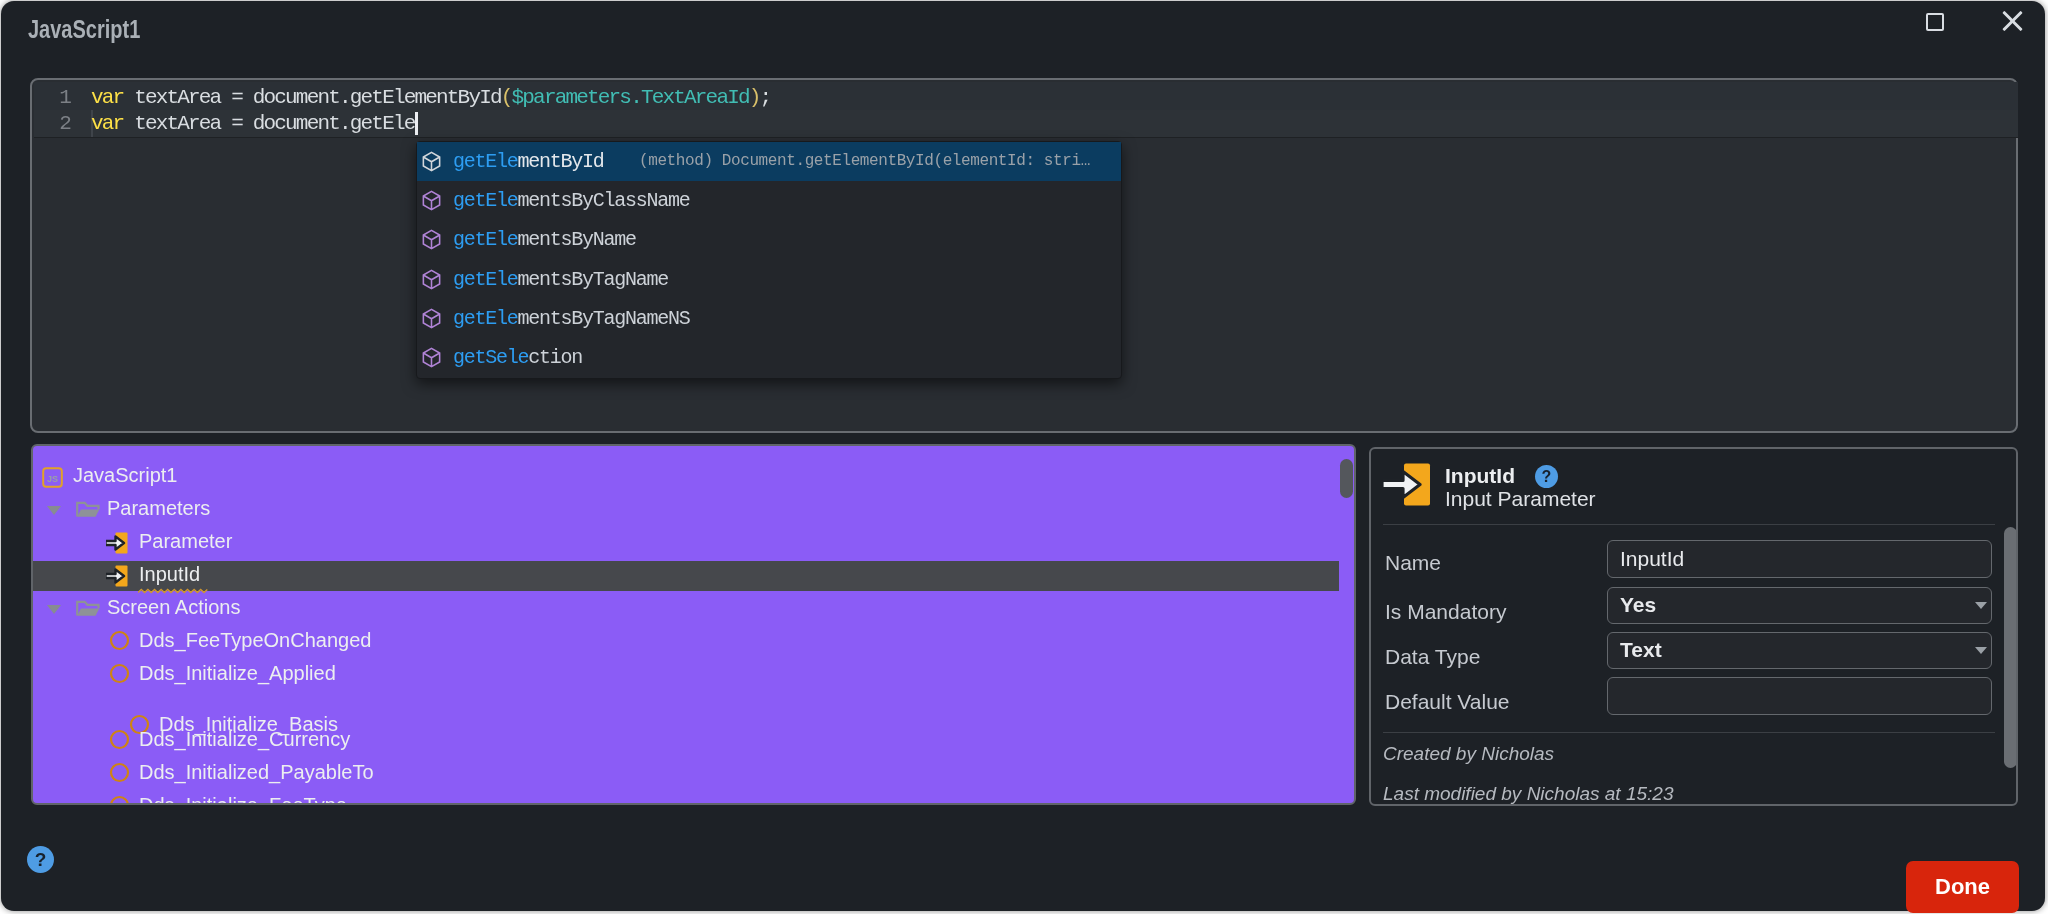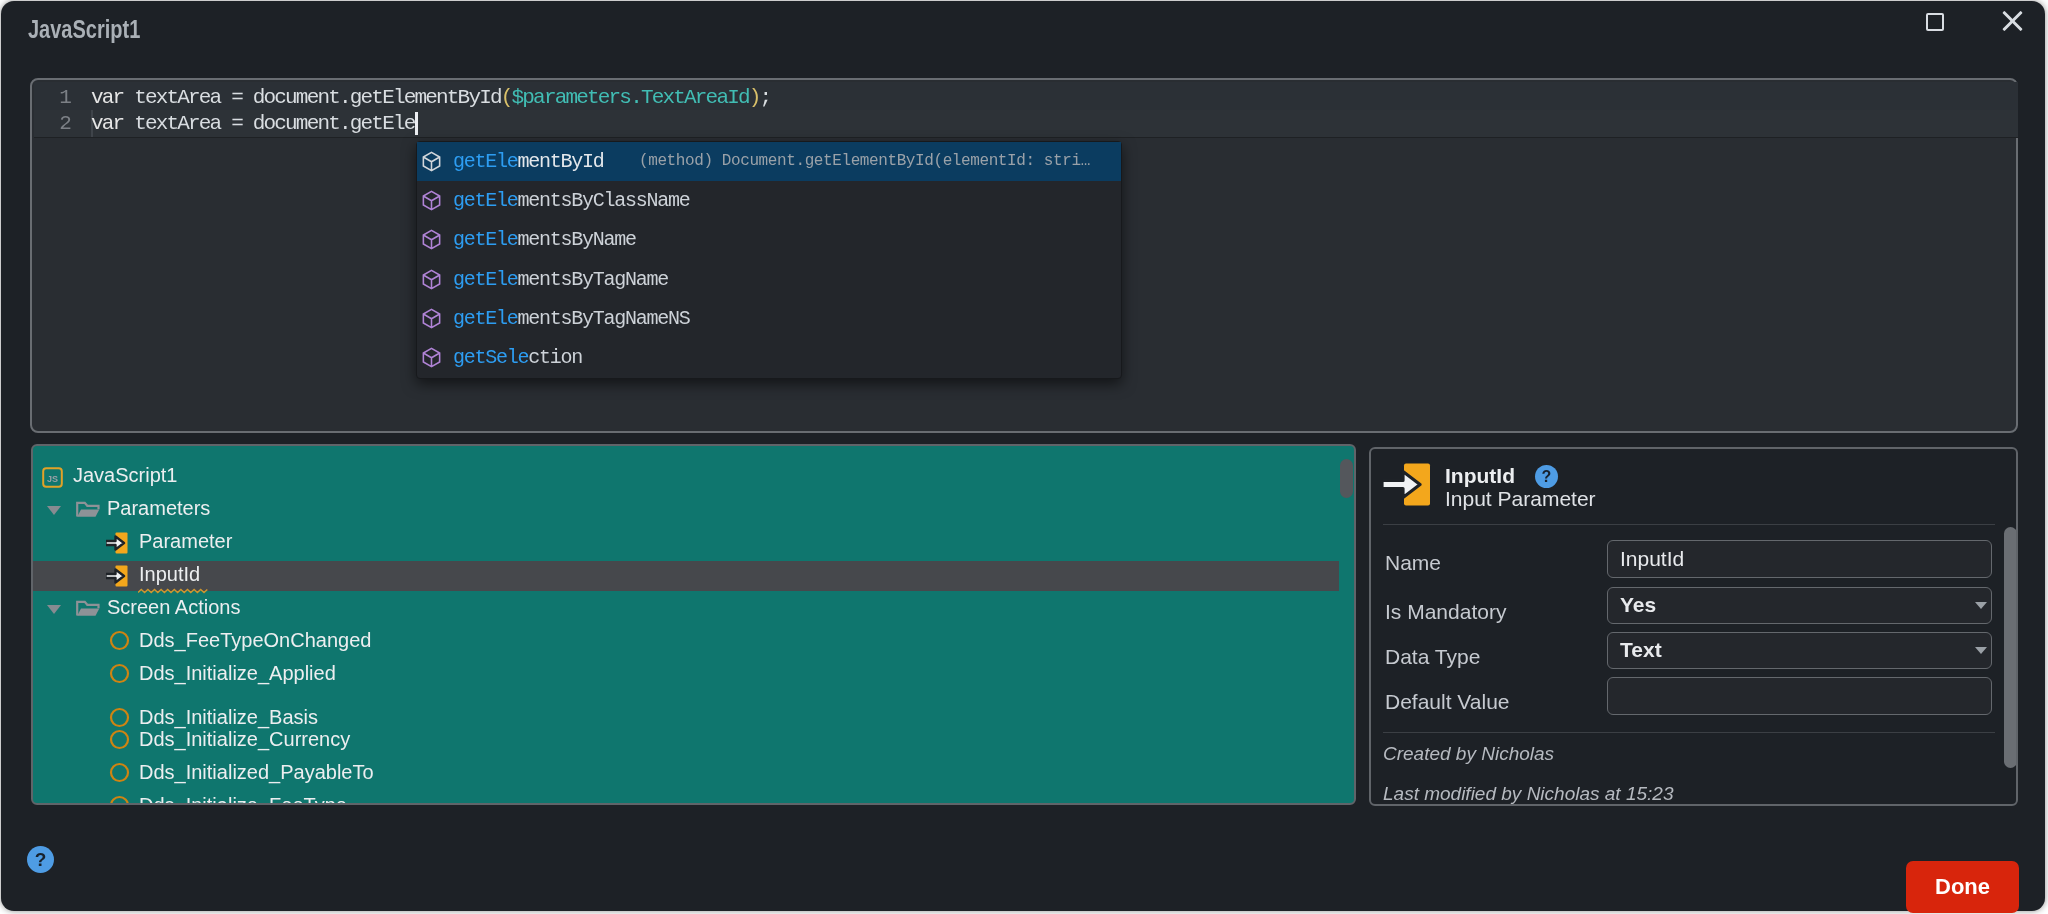--- a/index.html
+++ b/index.html
@@ -13,38 +13,38 @@
   #closebtn span.a{transform:rotate(45deg);}
   #closebtn span.b{transform:rotate(-45deg);}
 
   
   #editor{left:30px;top:78px;width:1988px;height:355px;background:#292d32;border:2px solid #696d72;border-radius:8px;box-sizing:border-box;}
   .coderow{position:absolute;left:2px;width:1984px;font-family:"Liberation Mono",monospace;font-size:21px;letter-spacing:-1.82px;white-space:pre;}
   #row1{top:2px;height:28px;line-height:32px;background:#2b3036;border-bottom:1px solid #1e2124;}
   #row2{top:30px;height:27px;line-height:28px;background:#2d3237;border-bottom:1px solid #1e2124;}
   .gut{position:absolute;left:0px;width:36px;text-align:right;color:#7c8086;}
   .codeline{position:absolute;left:57px;color:#d9dde1;}
-  .tk-kw{color:#e5e5e5;}
+  .tk-kw{color:#fde047;}
   .tk-par{color:#41bdb4;}
   .tk-gold{color:#d9c06a;}
   #cursor{left:415px;top:112px;width:3px;height:23px;background:#eceef2;}
 
   
   #dd{left:416px;top:141px;width:706px;height:238px;background:#23262b;border:1px solid #17191c;border-radius:4px;box-shadow:0 5px 14px rgba(0,0,0,.55);box-sizing:border-box;}
   .ddrow{position:absolute;left:0;width:100%;height:39px;font-family:"Liberation Mono",monospace;font-size:20px;letter-spacing:-1.25px;white-space:pre;}
   .ddrow .ic{position:absolute;left:4px;top:9px;}
   .ddrow .tx{position:absolute;left:36px;top:0;line-height:39px;}
   .ddsel{background:#0b3c60;}
   .m{color:#2d9df2;}
   .s1{color:#e3e7eb;}
   .s2{color:#cdd2d8;margin-top:36px;}
   .ddinfo{position:absolute;left:222px;top:0;line-height:39px;color:#9aa1a8;font-size:16px;letter-spacing:-0.4px;}
 
   
-  #tree{left:31px;top:444px;width:1325px;height:361px;border:2px solid #606469;border-radius:6px;box-sizing:border-box;overflow:hidden;background:#0f766e;}
+  #tree{left:31px;top:444px;width:1325px;height:361px;border:2px solid #606469;border-radius:6px;box-sizing:border-box;overflow:hidden;background:#8b5cf6;}
   .trow{position:absolute;left:0;width:100%;height:33px;}
   .trow .lbl{position:absolute;font-size:20px;color:#eceef0;top:4px;}
   #selband{position:absolute;left:0px;top:115px;width:1306px;height:30px;background:#46484c;}
   .caret{position:absolute;width:0;height:0;border-left:7px solid transparent;border-right:7px solid transparent;border-top:9px solid #878b91;}
   
   .thumb{position:absolute;border-radius:7px;}
 
   
   #props{left:1369px;top:447px;width:649px;height:359px;border:2px solid #606469;border-radius:6px;box-sizing:border-box;overflow:hidden;background:#1d2126;}
   .plabel{position:absolute;left:14px;font-size:21px;color:#c6cad0;}
@@ -168,21 +168,21 @@
         <circle cx="10.5" cy="10.5" r="8.5" fill="none" stroke="#cf8412" stroke-width="2.2"></circle>
       </svg>
     <span class="lbl" style="left:106px;">Dds_FeeTypeOnChanged</span>
   </div>
   <div class="trow" style="top:212px;">
     <svg class="abs" style="left:76px;top:5px;" width="21" height="21" viewBox="0 0 21 21">
         <circle cx="10.5" cy="10.5" r="8.5" fill="none" stroke="#cf8412" stroke-width="2.2"></circle>
       </svg>
     <span class="lbl" style="left:106px;text-align:right;">Dds_Initialize_Applied</span>
   </div>
-  <div class="trow" style="top:256px;">
+  <div class="trow" style="top:263px;margin-left:20px;">
     <svg class="abs" style="left:76px;top:5px;" width="21" height="21" viewBox="0 0 21 21">
         <circle cx="10.5" cy="10.5" r="8.5" fill="none" stroke="#cf8412" stroke-width="2.2"></circle>
       </svg>
     <span class="lbl" style="left:106px;">Dds_Initialize_Basis</span>
   </div>
   <div class="trow" style="top:278px;">
     <svg class="abs" style="left:76px;top:5px;" width="21" height="21" viewBox="0 0 21 21">
         <circle cx="10.5" cy="10.5" r="8.5" fill="none" stroke="#cf8412" stroke-width="2.2"></circle>
       </svg>
     <span class="lbl" style="left:106px;">Dds_Initialize_Currency</span>

